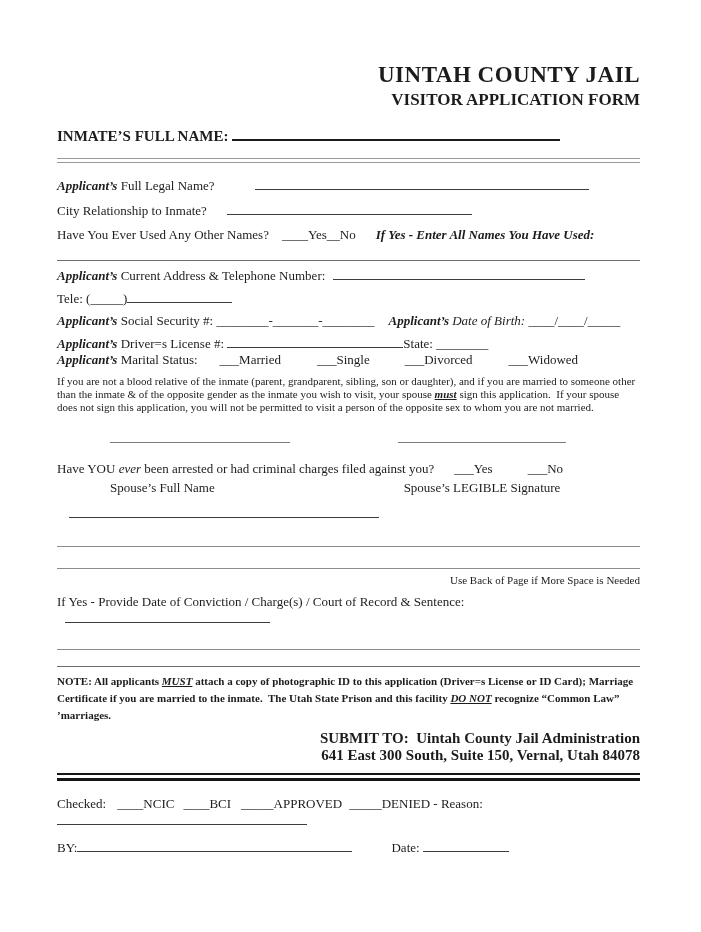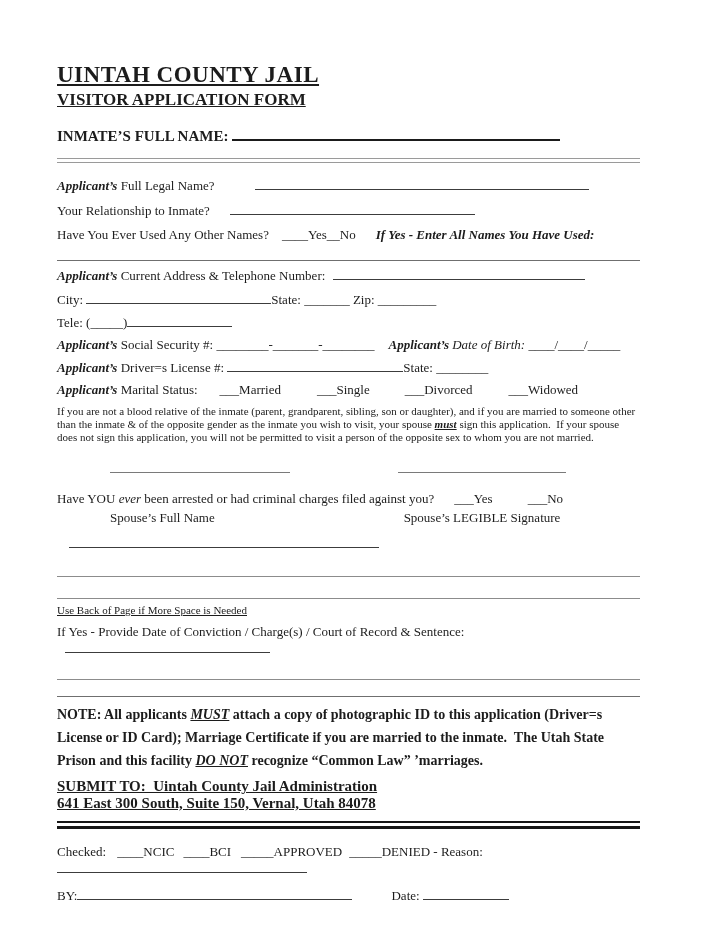--- a/index.html
+++ b/index.html
@@ -5,36 +5,36 @@
   html,body{margin:0;padding:0;background:#ffffff;}
   body{
     width:701px;height:932px;
     font-family:"Liberation Serif","DejaVu Serif",serif;
     font-size:13px;color:#1c1c1c;
     -webkit-font-smoothing:antialiased;
   }
   .page{position:relative;width:701px;height:932px;overflow:hidden;background:#fff;}
   .content{margin-left:57px;width:583px;}
   [data-bind]{white-space:pre-wrap;}
-  .c{text-align:left;text-decoration:underline;}
+  .c{text-align:right;}
   .i{font-style:italic;}
   .bi{font-weight:bold;font-style:italic;}
   .biu{font-weight:bold;font-style:italic;text-decoration:underline;}
   .row{line-height:16px;}
   .title{font-size:23px;font-weight:bold;line-height:26px;letter-spacing:.5px;}
   .subtitle{font-size:17px;font-weight:bold;line-height:20px;}
   .inmate-label{font-size:15px;font-weight:bold;}
   .bl{display:inline-block;border-bottom:1px solid #3c3c3c;height:12px;vertical-align:baseline;}
   .bl.dark{border-bottom:2px solid #1b1b1b;}
   .bl.gray{border-bottom:1px solid #7a7a7a;}
   .rule{border-top:1px solid #8c8c8c;height:0;}
   .rule.darker{border-top:1.5px solid #6f6f6f;}
   .rule-double{height:3px;border-top:1px solid #9a9a9a;border-bottom:1px solid #9a9a9a;}
   .smallpara{font-size:11px;line-height:13px;}
-  .notepara{font-size:14px;line-height:23px;font-weight:bold;}
+  .notepara{font-size:11px;line-height:17px;font-weight:bold;}
   .usenote{font-size:11px;line-height:12px;}
   .submit1,.submit2{font-size:15px;font-weight:bold;line-height:17px;}
   .warn{font-size:11px;font-weight:bold;line-height:12px;}
   .thickbar{height:3px;border-top:2px solid #161616;border-bottom:3px solid #161616;}
 </style>
 </head>
 <body>
 
 <div class="page">
   <div class="content">
@@ -46,50 +46,47 @@
       <span class="inmate-label" data-bind="page.inmate_name_label">INMATE’S FULL NAME: </span><span class="bl dark" style="width:328px;"></span>
     </div>
 
     <div class="rule-double" style="margin-top:13px;"></div>
 
     <div class="row" style="margin-top:14px;">
       <span class="bi" data-bind="identity.applicant_possessive">Applicant’s</span><span data-bind="identity.full_legal_name_q"> Full Legal Name?</span><span class="bl" style="width:334px;margin-left:40px;"></span>
     </div>
 
     <div class="row" style="margin-top:8px;">
-      <span data-bind="identity.relationship_q">Your Relationship to Inmate?</span><span class="bl" style="width:245px;margin-left:20px;"></span>
+      <span data-bind="identity.relationship_q">City Relationship to Inmate?</span><span class="bl" style="width:245px;margin-left:20px;"></span>
     </div>
 
     <div class="row" style="margin-top:8px;">
       <span data-bind="identity.other_names_q">Have You Ever Used Any Other Names?</span><span style="margin-left:13px;" data-bind="identity.other_names_blanks">____Yes__No</span><span class="bi" style="margin-left:20px;" data-bind="identity.other_names_if_yes">If Yes - Enter All Names You Have Used:</span>
     </div>
 
     <div class="rule darker" style="margin-top:17px;"></div>
 
     <div class="row" style="margin-top:6px;">
       <span class="bi" data-bind="identity.applicant_possessive">Applicant’s</span><span data-bind="contact.address_label"> Current Address &amp; Telephone Number:</span><span class="bl" style="width:252px;margin-left:8px;"></span>
     </div>
 
-    <div class="row" style="margin-top:7px;">
-      <span data-bind="contact.city_label">City: </span><span class="bl" style="width:185px;"></span><span data-bind="contact.state_label">State: </span><span data-bind="contact.state_blank">_______</span><span data-bind="contact.zip_label"> Zip: </span><span data-bind="contact.zip_blank">_________</span>
-    </div>
 
     <div class="row" style="margin-top:6px;">
       <span data-bind="contact.tele_label">Tele: </span><span data-bind="contact.tele_area_blank">(_____)</span><span class="bl" style="width:105px;"></span>
     </div>
 
     <div class="row" style="margin-top:6px;">
       <span class="bi" data-bind="identity.applicant_possessive">Applicant’s</span><span data-bind="contact.ssn_label"> Social Security #: </span><span data-bind="contact.ssn_blank">________-_______-________</span><span class="bi" style="margin-left:14px;" data-bind="identity.applicant_possessive">Applicant’s</span><span class="i" data-bind="contact.dob_label"> Date of Birth: </span><span data-bind="contact.dob_blank">____/____/_____</span>
     </div>
 
     <div class="row" style="margin-top:6px;">
       <span class="bi" data-bind="identity.applicant_possessive">Applicant’s</span><span data-bind="contact.license_label"> Driver=s License #: </span><span class="bl" style="width:176px;"></span><span data-bind="contact.license_state_label">State: </span><span data-bind="contact.license_state_blank">________</span>
     </div>
 
-    <div class="row" style="margin-top:6px;">
+    <div class="row" style="">
       <span class="bi" data-bind="identity.applicant_possessive">Applicant’s</span><span data-bind="contact.marital_label"> Marital Status:</span><span style="margin-left:22px;" data-bind="contact.marital_married">___Married</span><span style="margin-left:36px;" data-bind="contact.marital_single">___Single</span><span style="margin-left:35px;" data-bind="contact.marital_divorced">___Divorced</span><span style="margin-left:36px;" data-bind="contact.marital_widowed">___Widowed</span>
     </div>
 
     <div class="smallpara" style="margin-top:7px;">
       <span data-bind="spouse.notice_part1">If you are not a blood relative of the inmate (parent, grandparent, sibling, son or daughter), and if you are married to someone other than the inmate &amp; of the opposite gender as the inmate you wish to visit, your spouse </span><span class="biu" data-bind="spouse.notice_must">must</span><span data-bind="spouse.notice_part2"> sign this application.  If your spouse does not sign this application, you will not be permitted to visit a person of the opposite sex to whom you are not married.</span>
     </div>
 
     <div style="margin-top:16px;">
       <span class="bl gray" style="width:180px;margin-left:53px;"></span><span class="bl gray" style="width:168px;margin-left:108px;"></span>
     </div>

